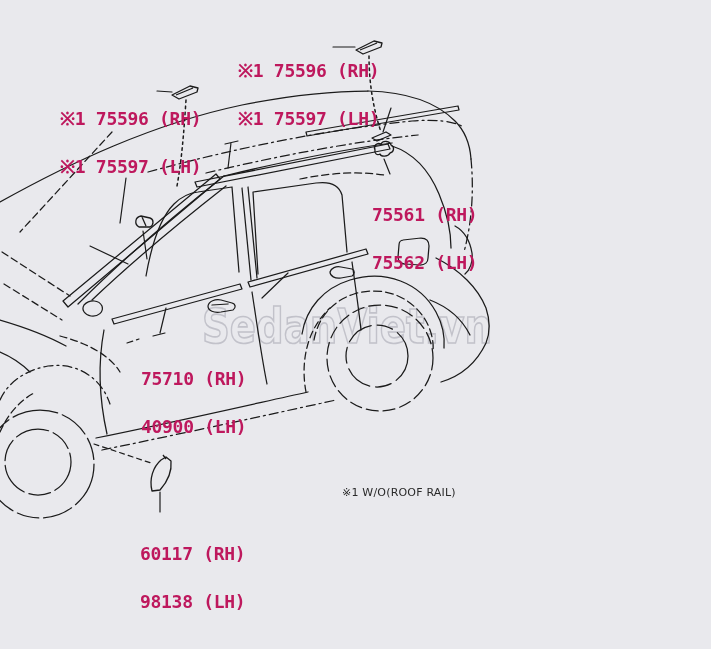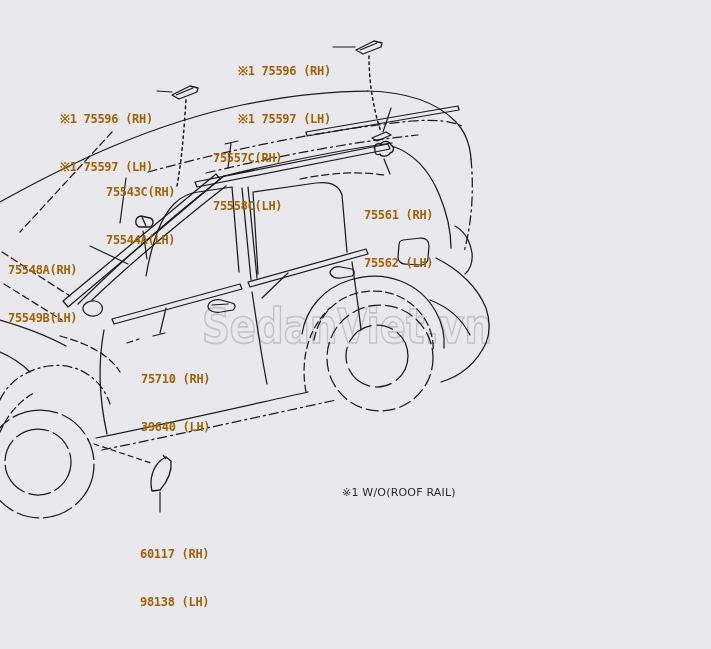--- a/index.html
+++ b/index.html
@@ -4,22 +4,22 @@
 <style>
   html,body{margin:0;padding:0;}
   .stage{
     position:relative;width:711px;height:649px;background:#e9e9ed;overflow:hidden;
     font-family:"DejaVu Sans",sans-serif;
   }
   svg.art{position:absolute;left:0;top:0;}
   .plabel{
     position:absolute;
     font-family:"DejaVu Sans Mono",monospace;
-    font-weight:bold;font-size:12px;line-height:16px;letter-spacing:-0.3px;
-    color:#a16207;white-space:pre;
+    font-weight:bold;font-size:18px;line-height:16px;letter-spacing:-0.3px;
+    color:#be185d;white-space:pre;
   }
   .plabel span{display:block;}
   .note{
     position:absolute;
     font-family:"DejaVu Sans",sans-serif;
     font-size:11px;letter-spacing:.2px;color:#2a2a2a;white-space:pre;
   }
 </style>
 </head>
 <body>
@@ -124,45 +124,33 @@
     <span>※1 75596 (RH)</span>
     <span>※1 75597 (LH)</span>
   </div>
 
   <div class="plabel" style="left:60px;top:79px">
     <span>※1 75596 (RH)</span>
     <span>※1 75597 (LH)</span>
   </div>
 
 
-  <div class="plabel" style="left:213px;top:118px">
-    <span>75557C(RH)</span>
-    <span>75558C(LH)</span>
-  </div>
 
-  <div class="plabel" style="left:106px;top:152px">
-    <span>75543C(RH)</span>
-    <span>75544A(LH)</span>
-  </div>
 
-  <div class="plabel" style="left:364px;top:175px">
+  <div class="plabel" style="left:372px;top:175px">
     <span>75561 (RH)</span>
     <span>75562 (LH)</span>
   </div>
 
-  <div class="plabel" style="left:8px;top:230px">
-    <span>75548A(RH)</span>
-    <span>75549B(LH)</span>
-  </div>
 
 
 
   <div class="plabel" style="left:141px;top:339px">
     <span>75710 (RH)</span>
-    <span>39640 (LH)</span>
+    <span>40900 (LH)</span>
   </div>
 
   <div class="plabel" style="left:140px;top:514px">
     <span>60117 (RH)</span>
     <span>98138 (LH)</span>
   </div>
 
   <div class="note" style="left:342px;top:486px">※1 W/O(ROOF RAIL)</div>
 
 </div>

